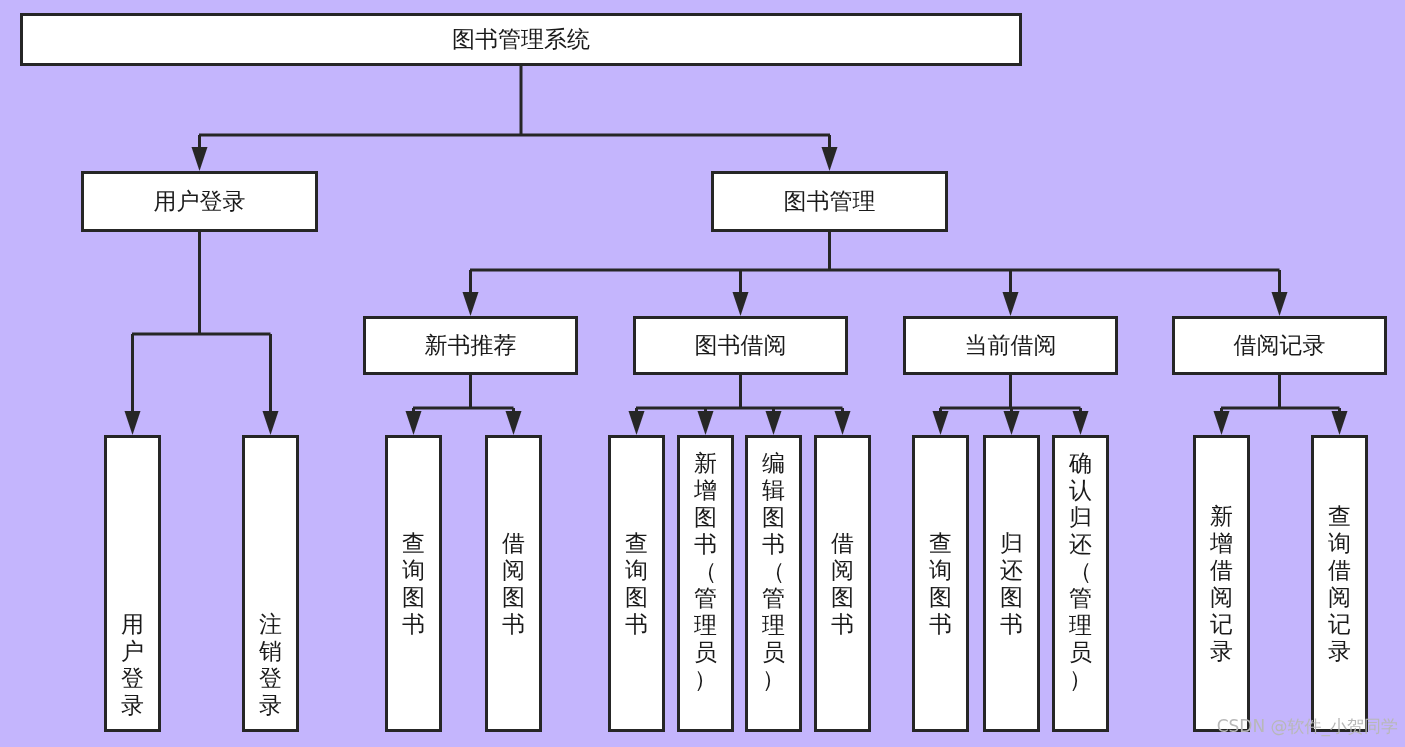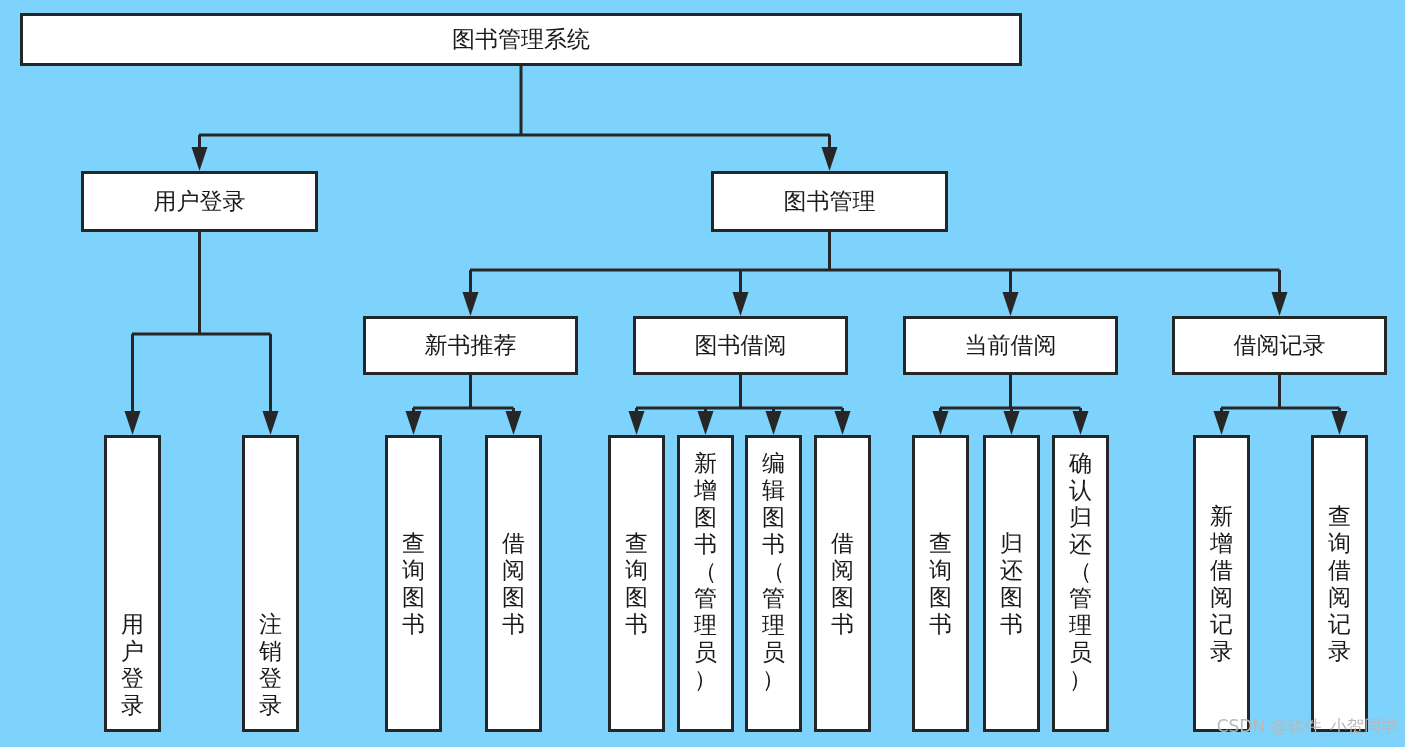--- a/index.html
+++ b/index.html
@@ -10,21 +10,21 @@
   body {
     width: 1405px;
     height: 747px;
     font-family: "DejaVu Sans", "Liberation Sans", sans-serif;
     overflow: hidden;
   }
   #diagram-root {
     position: relative;
     width: 1405px;
     height: 747px;
-    background: #7dd3fc;
+    background: #c4b5fd;
   }
   svg#diagram-svg {
     position: absolute;
     top: 0;
     left: 0;
     width: 1405px;
     height: 747px;
     display: block;
   }
   .node-rect {

